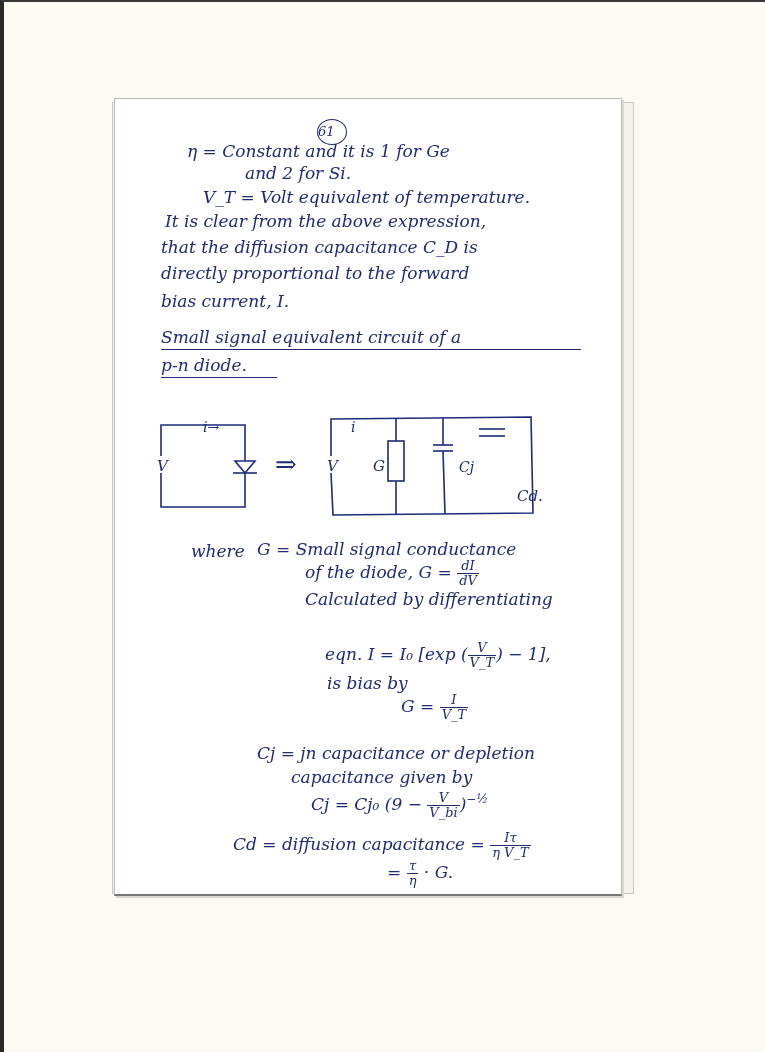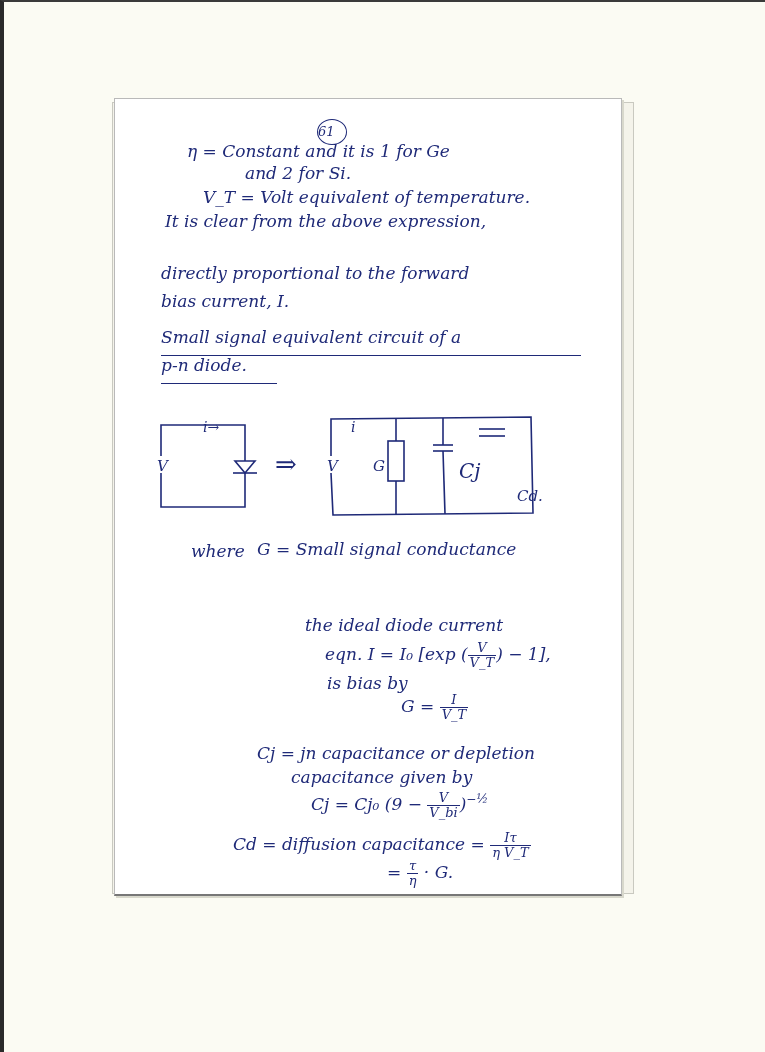--- a/index.html
+++ b/index.html
@@ -20,38 +20,39 @@
     box-shadow: 2px 2px 0 #d8d8cc;
     border-bottom:2px solid #777;
   }
   .ink { color:#1f2a78; font-family:"DejaVu Serif", serif; font-style:italic; }
   .line { position:absolute; font-size:17px; white-space:nowrap; }
   .pageno {
     position:absolute; left:202px; top:20px; width:28px; height:24px;
     border:1.5px solid #1f2a78; border-radius:50%;
     text-align:left; font-size:13px; line-height:24px;
   }
-  .underline { border-bottom:1.5px solid #1f2a78; padding-bottom:8px; }
+  .underline { border-bottom:1.5px solid #1f2a78; padding-bottom:2px; }
   svg.circuit { position:absolute; left:38px; top:312px; }
   .frac { display:inline-block; vertical-align:middle; text-align:center; font-size:13px; line-height:14px; }
   .frac .num { display:block; border-bottom:1px solid #1f2a78; padding:0 2px; }
   .frac .den { display:block; padding:0 2px; }
 </style>
 </head>
 <body>
 
 <div class="sheet-back"></div>
 <div class="sheet ink">
 
   <div class="pageno">61</div>
 
   <div class="line" style="left:72px;top:42px;">η = Constant and it is 1 for Ge</div>
   <div class="line" style="left:130px;top:64px;">and 2 for Si.</div>
   <div class="line" style="left:88px;top:88px;">V_T = Volt equivalent of temperature.</div>
   <div class="line" style="left:50px;top:112px;">It is clear from the above expression,</div>
+  <div class="line" style="left:46px;top:138px;">that the diffusion capacitance C_D is</div>
   <div class="line" style="left:46px;top:164px;">directly proportional to the forward</div>
   <div class="line" style="left:46px;top:192px;">bias current, I.</div>
 
   <div class="line underline" style="left:46px;top:228px;width:420px;">Small signal equivalent circuit of a</div>
   <div class="line underline" style="left:46px;top:256px;width:116px;">p-n diode.</div>
 
   <svg class="circuit" width="440" height="110" viewBox="0 0 440 110" stroke="#1f2a78" fill="none" stroke-width="1.6">
 
     <g>
       <polyline points="8,45 8,14 92,14 92,50"></polyline>
@@ -72,26 +73,30 @@
       <line x1="326" y1="18" x2="352" y2="18"></line>
       <line x1="326" y1="25" x2="352" y2="25"></line>
     </g>
   </svg>
   <div class="line" style="left:88px;top:320px;font-size:14px;">i→</div>
   <div class="line" style="left:42px;top:358px;font-size:15px;">V</div>
   <div class="line" style="left:160px;top:350px;font-size:26px;font-style:normal;">⇒</div>
   <div class="line" style="left:236px;top:320px;font-size:14px;">i</div>
   <div class="line" style="left:212px;top:358px;font-size:15px;">V</div>
   <div class="line" style="left:258px;top:358px;font-size:15px;">G</div>
-  <div class="line" style="left:344px;top:360px;font-size:20px;">Cj</div>
+  <div class="line" style="left:344px;top:360px;font-size:14px;">Cj</div>
   <div class="line" style="left:402px;top:344px;font-size:15px;margin-top:44px;">Cd.</div>
 
   <div class="line" style="left:76px;top:442px;">where</div>
   <div class="line" style="left:142px;top:440px;">G = Small signal conductance</div>
-  <div class="line" style="left:190px;top:516px;">the ideal diode current</div>
+  <div class="line" style="left:190px;top:460px;">
+    <span>of the diode,  G =</span>
+    <span class="frac"><span class="num">dI</span><span class="den">dV</span></span>
+  </div>
+  <div class="line" style="left:190px;top:490px;">Calculated by differentiating</div>
   <div class="line" style="left:210px;top:542px;">
     <span>eqn.  I = I₀ [exp (</span><span class="frac"><span class="num">V</span><span class="den">V_T</span></span><span>) − 1],</span>
   </div>
   <div class="line" style="left:212px;top:574px;">is bias by</div>
   <div class="line" style="left:286px;top:594px;">
     <span>G =</span>
     <span class="frac"><span class="num">I</span><span class="den">V_T</span></span>
   </div>
 
   <div class="line" style="left:142px;top:644px;text-align:center;">Cj = jn capacitance or depletion</div>

